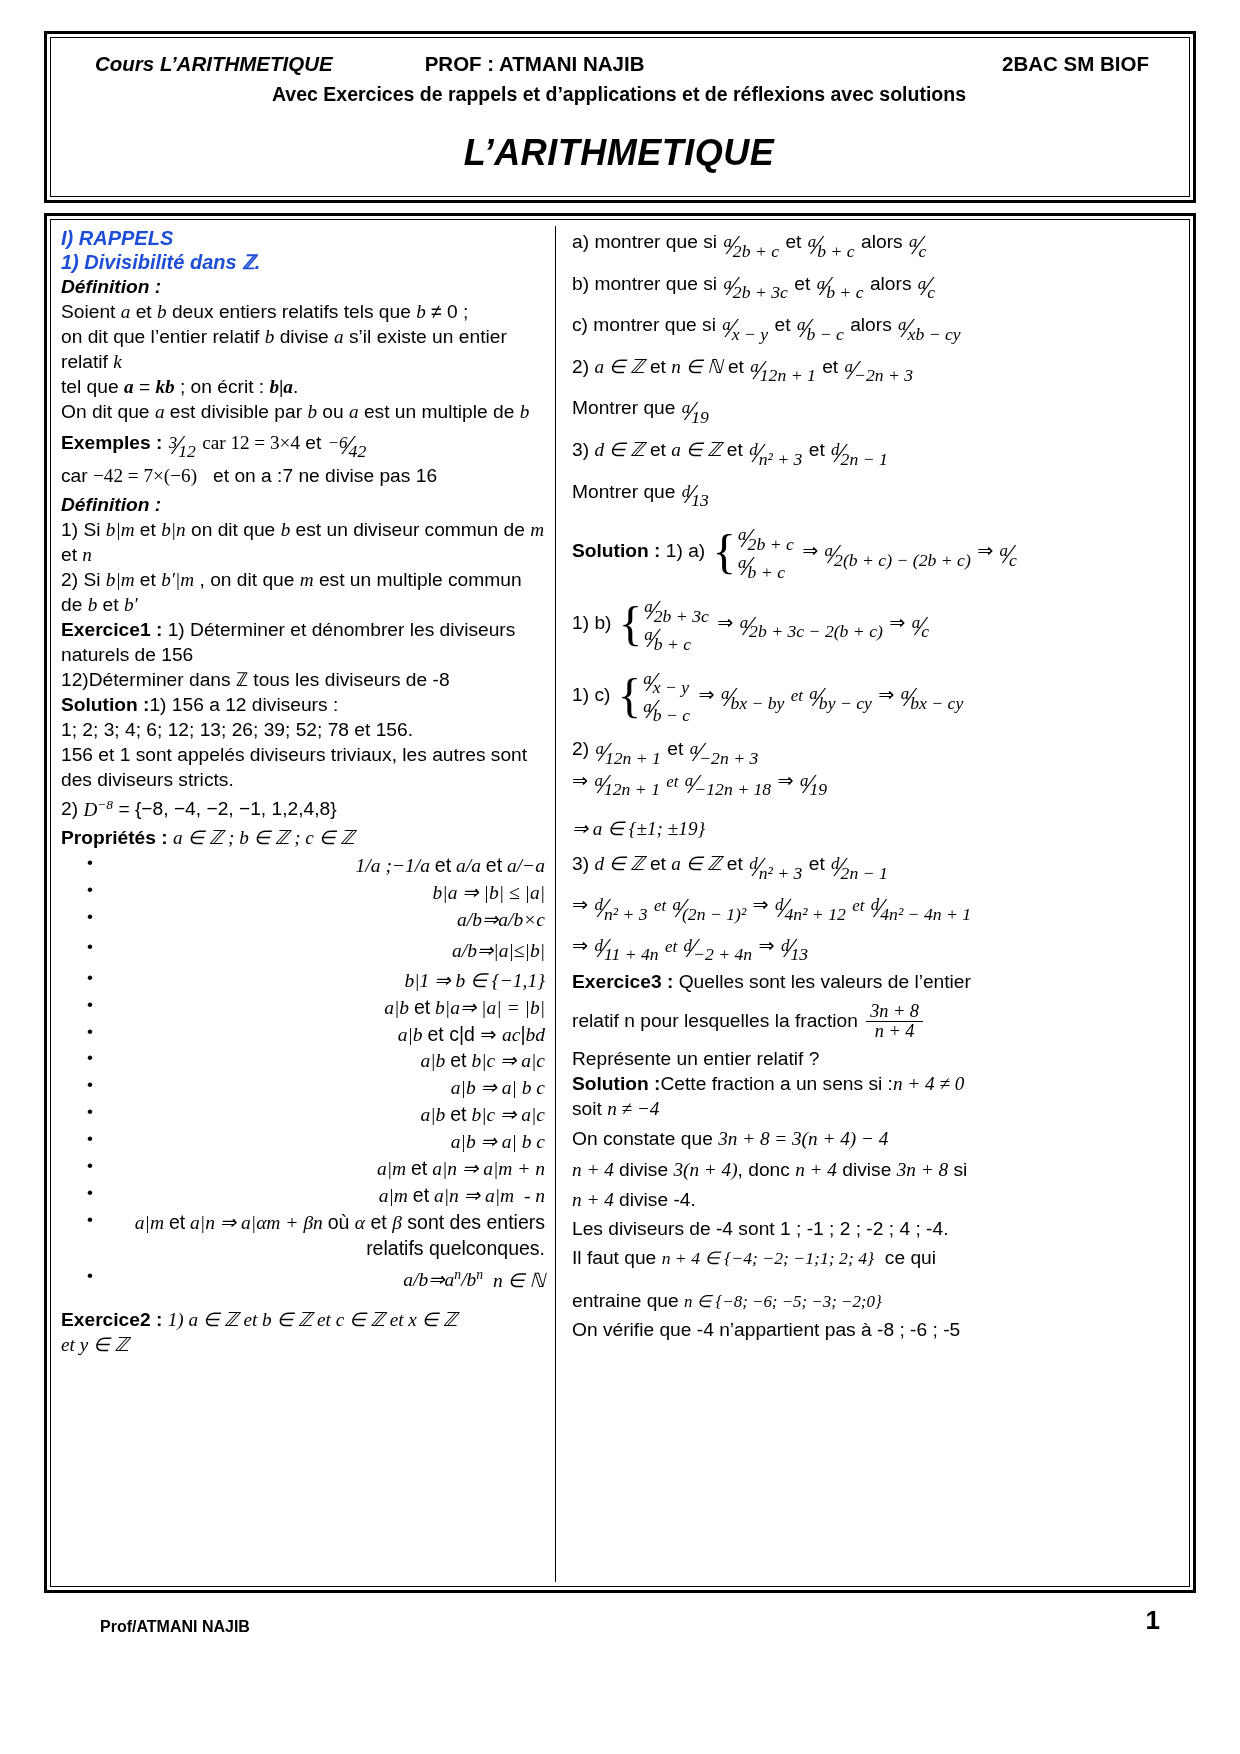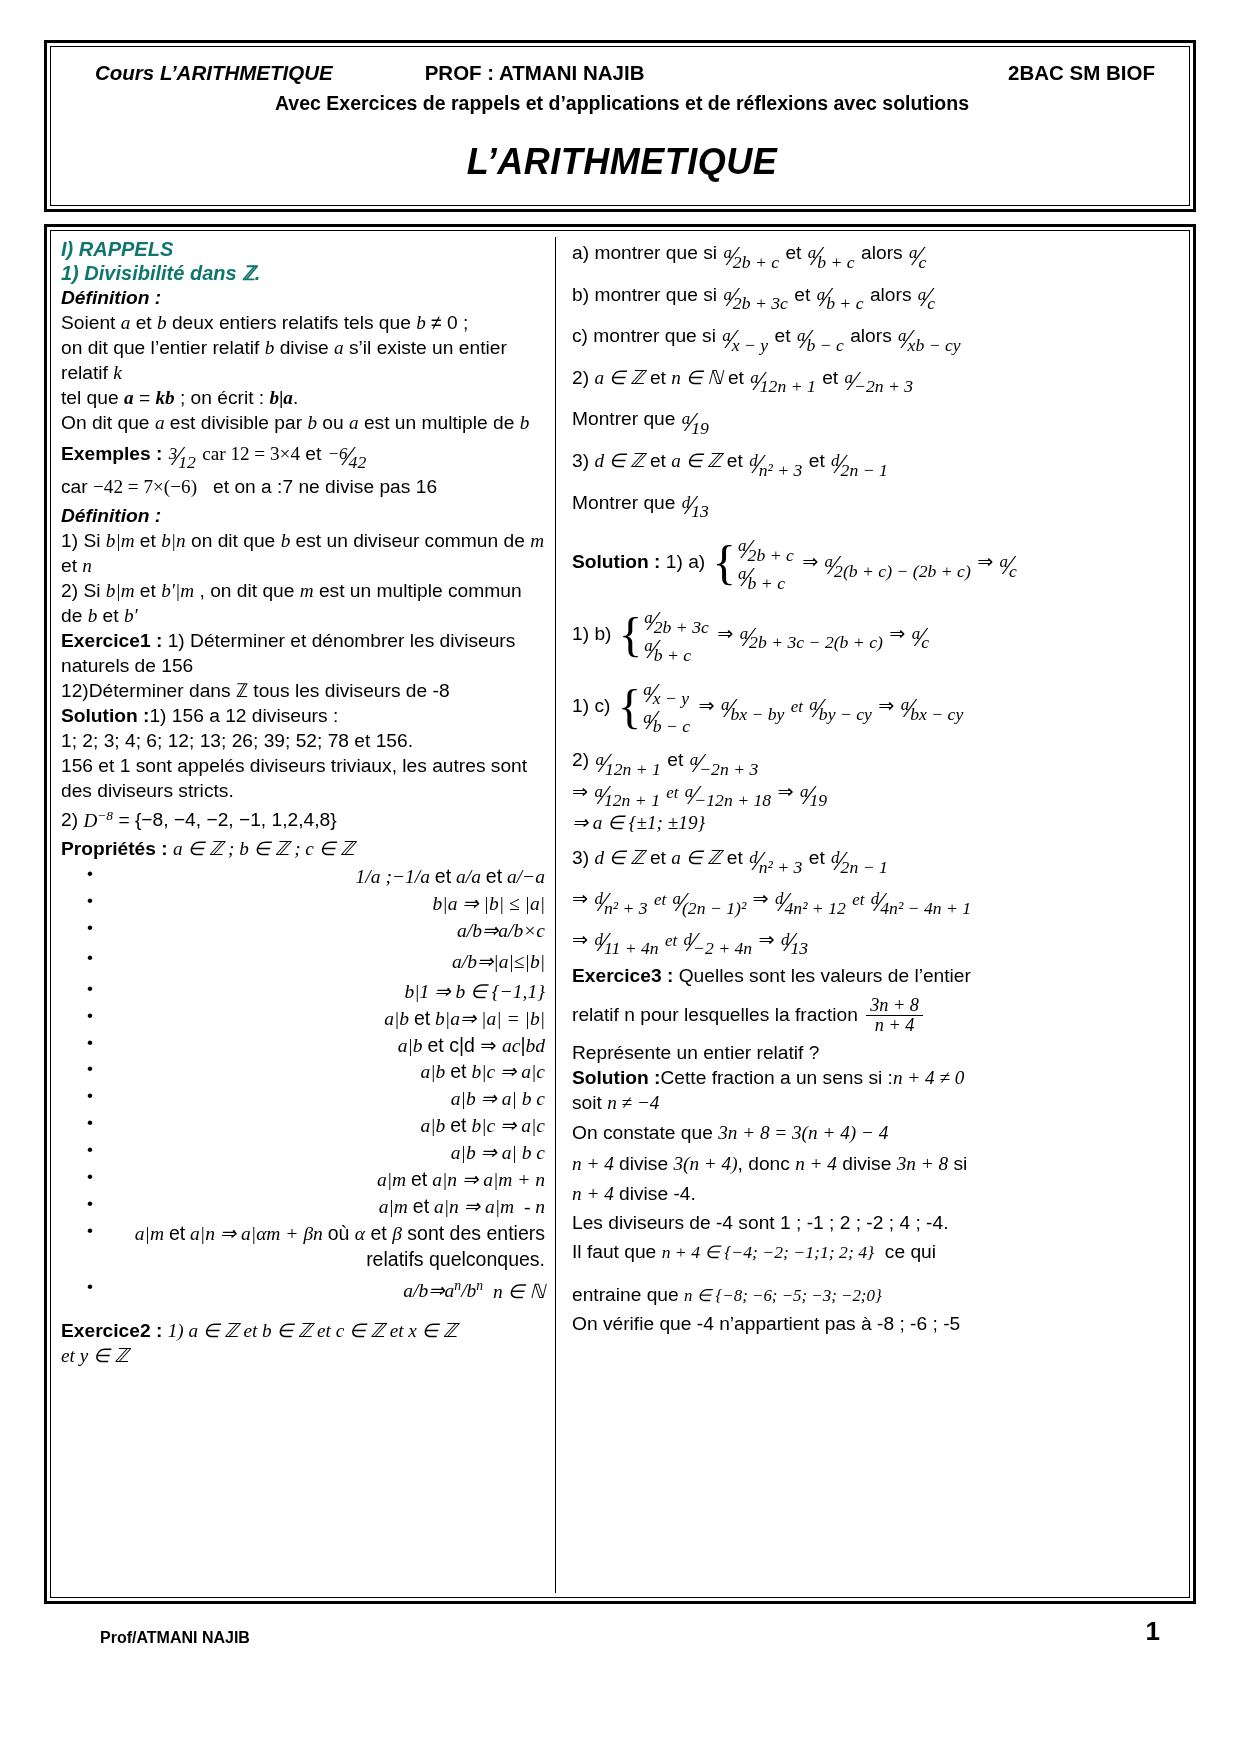--- a/index.html
+++ b/index.html
@@ -15,22 +15,22 @@
   }
   .page {
     width: 1240px; height: 1754px;
     padding: 28px 34px 0 34px;
     position: relative;
   }
 
   
   .header-box {
     border: 3px solid #000;
-    margin: 12px 10px;
-    padding: 14px 14px 26px 18px;
+    margin: 3px 10px;
+    padding: 14px 20px 26px 18px;
     position: relative;
   }
   .header-box:before {
     content: ""; position: absolute;
     left: 3px; right: 3px; top: 3px; bottom: 3px;
     border: 1px solid #000;
     pointer-events: none;
   }
   .hdr-row1 {
     display: flex; align-items: baseline;
@@ -70,21 +70,21 @@
     font-size: 19.2px;
     line-height: 1.30;
     overflow: hidden;
   }
   .col-left { width: 508px; padding-left: 14px; }
   .col-divider { width: 1px; background: #000; margin: 10px 0 8px 0; }
   .col-right { flex: 1; padding-left: 16px; }
 
   
   .red-head {
-    color: #0f766e; font-weight: bold; font-style: italic;
+    color: #1d4ed8; font-weight: bold; font-style: italic;
     font-size: 20px; line-height: 1.22;
   }
   .bi { font-weight: bold; font-style: italic; }
   .b { font-weight: bold; }
   .mi { font-family: "Liberation Serif", serif; font-style: italic; }
   .mr { font-family: "Liberation Serif", serif; font-style: normal; }
   .bb { font-family: "Liberation Serif", serif; font-weight: bold; font-style: italic; }
   p { margin: 0; }
   .ln { margin: 0; }
 
@@ -357,21 +357,21 @@
         <span class="frc"><span class="nu">a</span><span class="sl">⁄</span><span class="de">−2n + 3</span></span>
       </p>
       <p class="ln" style="margin-top:3px">
         <span class="mr">⇒</span>
         <span class="frc"><span class="nu">a</span><span class="sl">⁄</span><span class="de">12n + 1</span></span>
         <span class="mi" style="font-size:.88em">et</span>
         <span class="frc"><span class="nu">a</span><span class="sl">⁄</span><span class="de">−12n + 18</span></span>
         <span class="mr">⇒</span>
         <span class="frc"><span class="nu">a</span><span class="sl">⁄</span><span class="de">19</span></span>
       </p>
-      <p class="ln mi" style="margin-top:3px">⇒ a ∈ {±1; ±19}</p>
+      <p class="ln mi" style="margin-top:20px">⇒ a ∈ {±1; ±19}</p>
 
       <p class="ln" style="margin-top:10px">
         <span>3)</span>
         <span class="mi">d ∈ ℤ</span>
         <span>et</span>
         <span class="mi">a ∈ ℤ</span>
         <span>et</span>
         <span class="frc"><span class="nu">d</span><span class="sl">⁄</span><span class="de">n² + 3</span></span>
         <span>et</span>
         <span class="frc"><span class="nu">d</span><span class="sl">⁄</span><span class="de">2n − 1</span></span>

